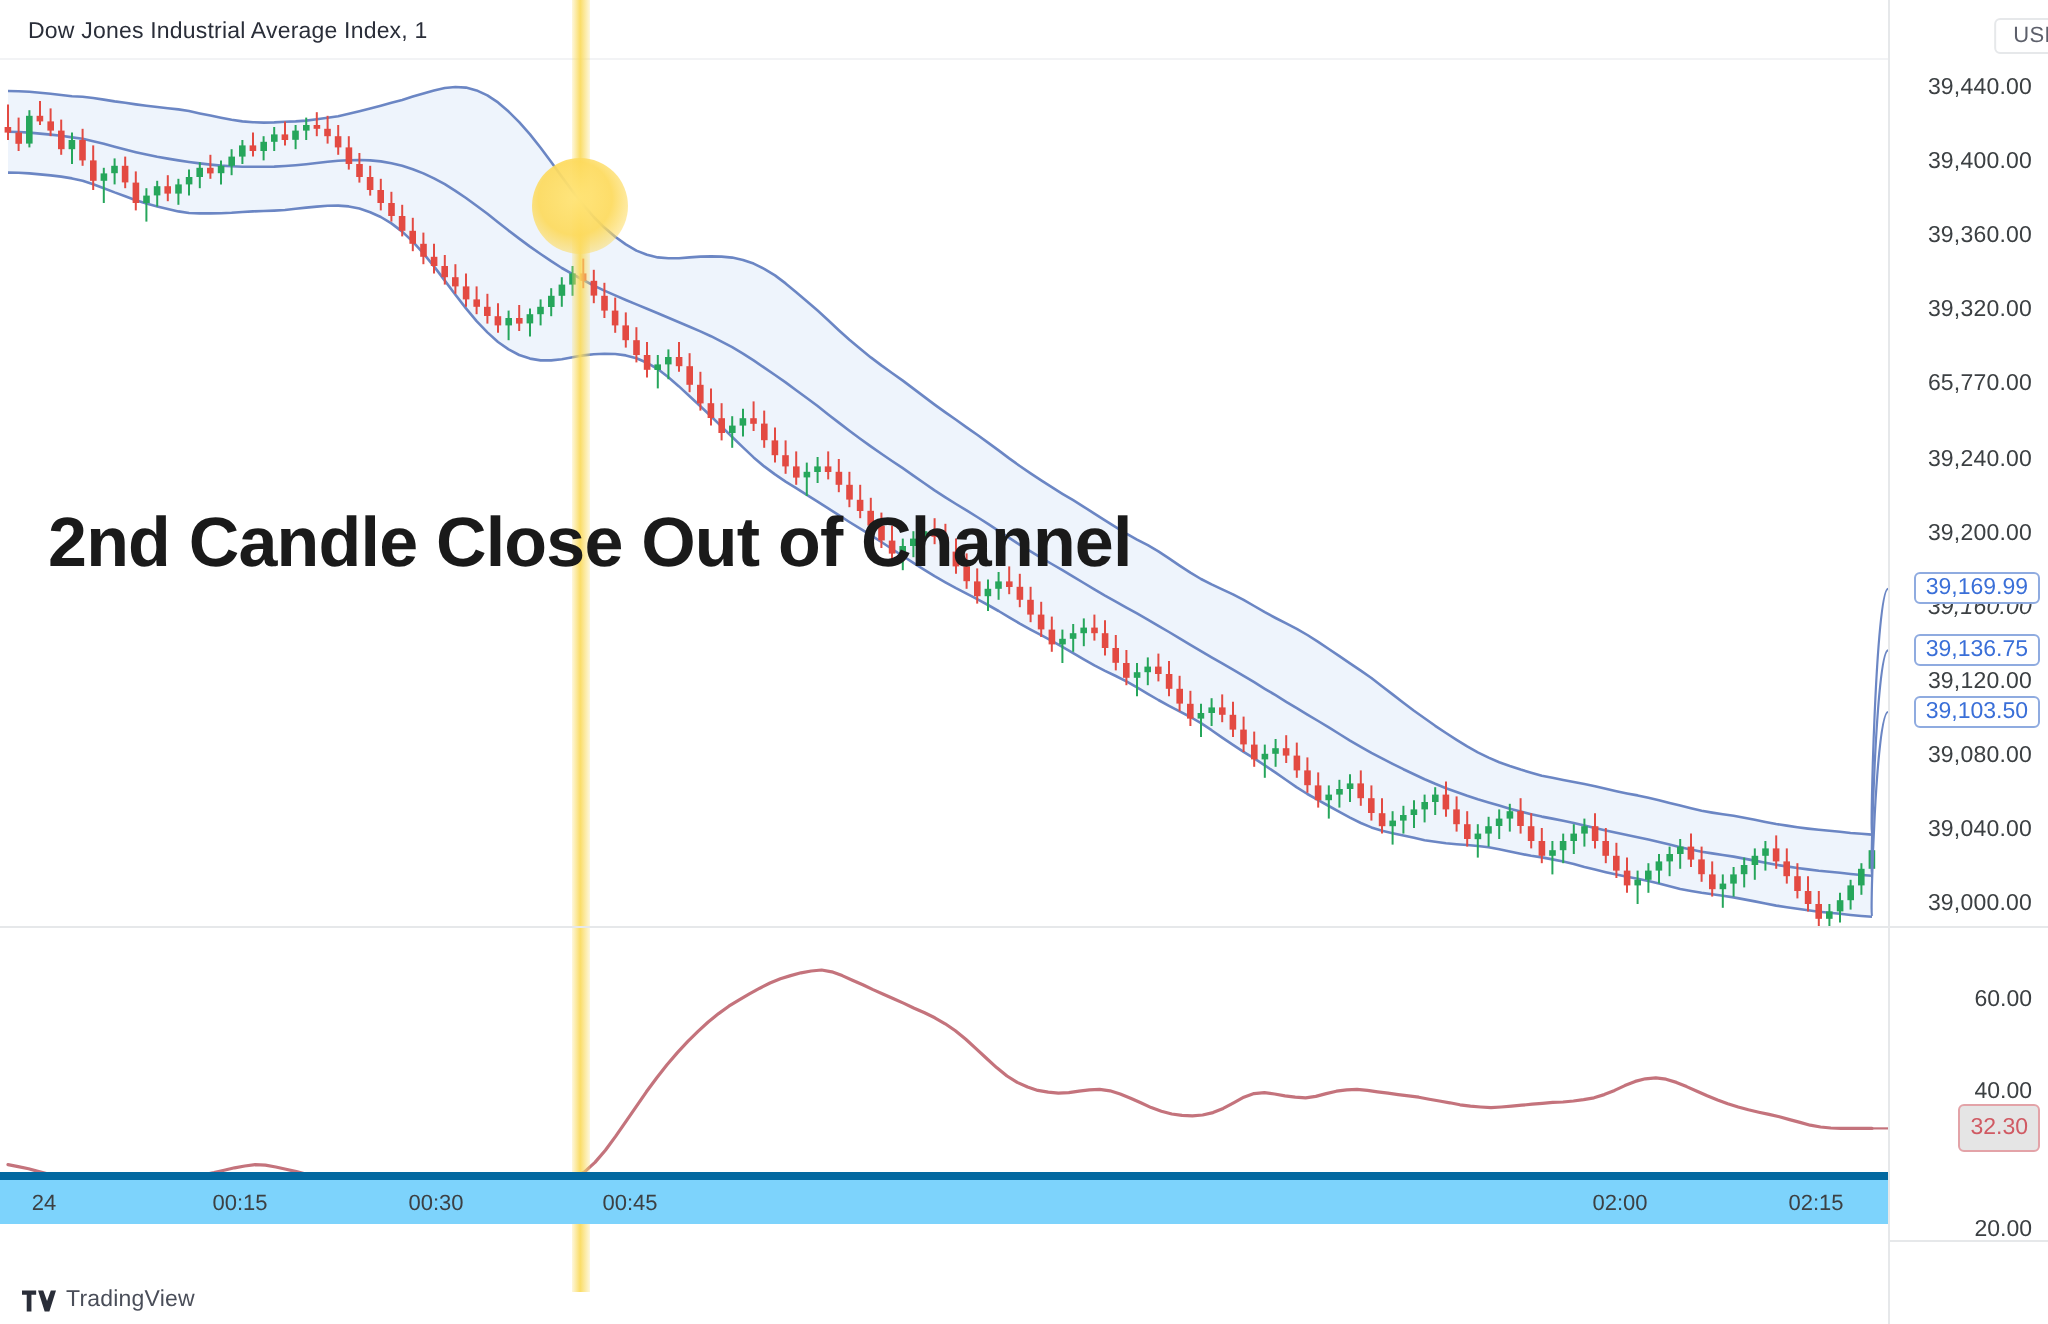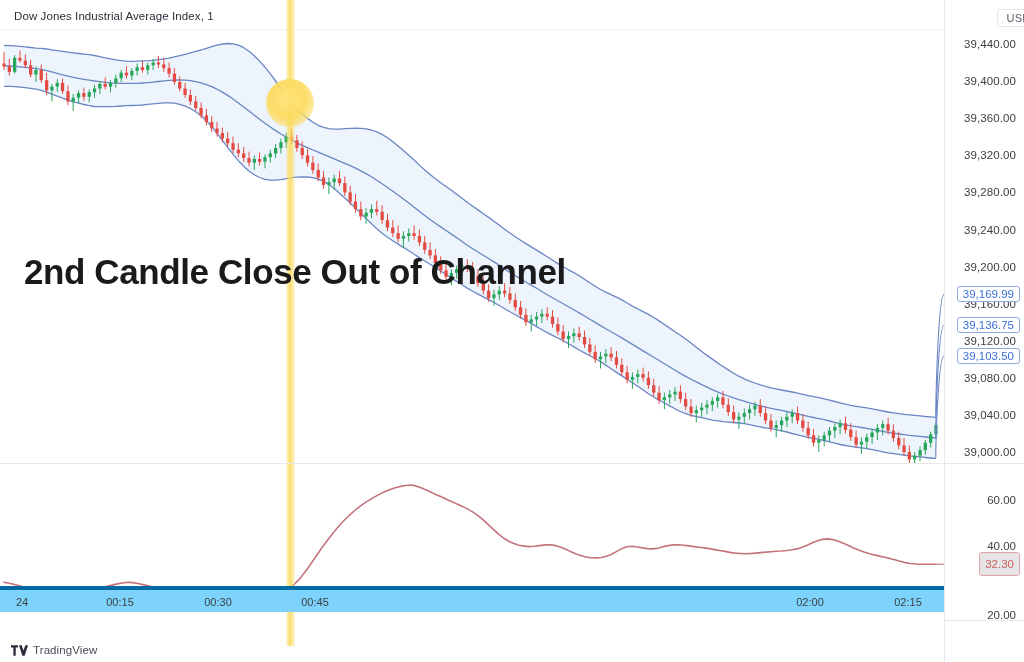--- a/index.html
+++ b/index.html
@@ -844,24 +844,24 @@
 
   <div class="axis-col">
     <div class="usd-chip">USD</div>
     <div class="axis-sep-h" style="top:463px;"></div>
     <div class="axis-sep-h" style="top:620px;"></div>
     <div id="price-ticks">
         <div class="tick" style="top: 44px;">39,440.00</div>
         <div class="tick" style="top: 81.1px;">39,400.00</div>
         <div class="tick" style="top: 118.2px;">39,360.00</div>
         <div class="tick" style="top: 155.3px;">39,320.00</div>
-        <div class="tick" style="top: 192.4px;">39,280.00</div>
+        <div class="tick" style="top: 192.4px;">65,770.00</div>
         <div class="tick" style="top: 229.5px;">39,240.00</div>
         <div class="tick" style="top: 266.5px;">39,200.00</div>
-        <div class="tick" style="top: 303.6px;">39,160.00</div>
+        <div class="tick" style="top: 303.6px; font-style: italic;">39,160.00</div>
         <div class="tick" style="top: 340.7px;">39,120.00</div>
         <div class="tick" style="top: 377.8px;">39,080.00</div>
         <div class="tick" style="top: 414.9px;">39,040.00</div>
         <div class="tick" style="top: 452px;">39,000.00</div>
       </div>
     <div id="band-chips">
         <div class="band-chip" style="top: 294.4px;">39,169.99</div>
         <div class="band-chip" style="top: 325.2px;">39,136.75</div>
         <div class="band-chip" style="top: 356px;">39,103.50</div>
       </div>

